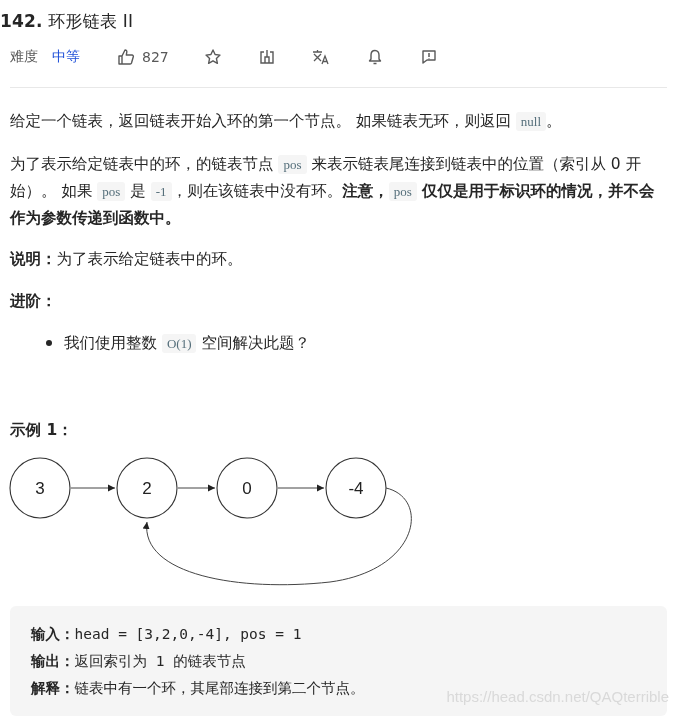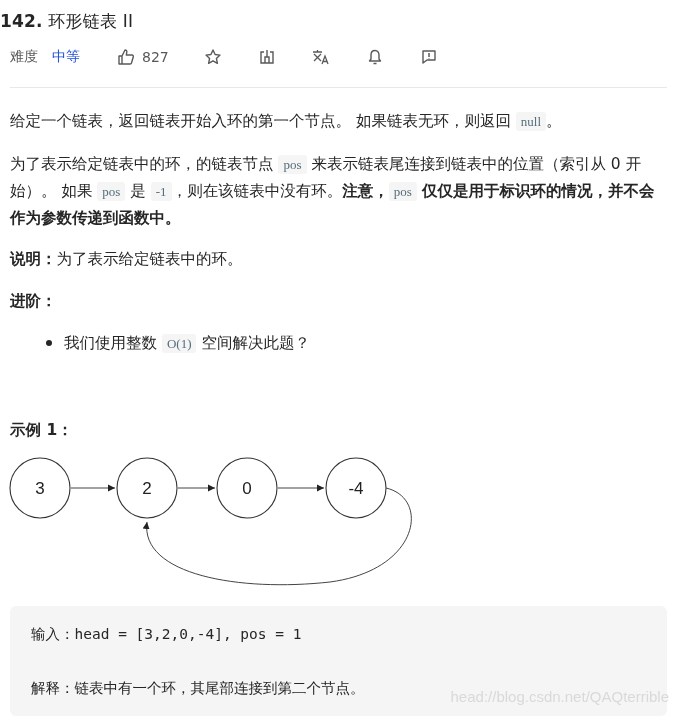--- a/index.html
+++ b/index.html
@@ -17,21 +17,21 @@
   code { font-family:Liberation Serif, serif; font-size:13px; color:#546e7a;
          background:#f5f5f5; padding:2px 5px; border-radius:3px; }
   b { font-weight:bold; }
   .bullet { position:absolute; left:46px; top:332px; width:8px; height:8px; }
   .bullet::before { content:""; position:absolute; left:0; top:8px; width:6px; height:6px; border-radius:50%; background:#262626; }
   .li { position:absolute; left:64px; top:330px; font-size:15.5px; line-height:26px; }
   svg.diagram { position:absolute; left:0; top:450px; }
   .pre { position:absolute; left:10px; top:606px; width:657px; height:110px; background:#f5f5f5; border-radius:6px;
          font-family:"DejaVu Sans Mono","Liberation Mono",monospace; font-size:14.5px; color:#262626; }
   .pre .line { position:absolute; left:21px; height:26px; line-height:26px; white-space:pre; }
-  .pre .k { font-weight:normal; font-family:"DejaVu Sans","Liberation Sans",sans-serif; }
+  .pre .k { font-weight:bold; font-family:"DejaVu Sans","Liberation Sans",sans-serif; }
   .watermark { position:absolute; right:12px; top:688px; font-size:15px; color:#d9d9d9; font-family:"Liberation Sans",sans-serif; }
 </style>
 </head>
 <body>
 
 <div class="title">
   <span class="num">142.</span>
   <span>环形链表 II</span>
 </div>
 
@@ -121,16 +121,17 @@
   <g font-family="Liberation Sans, sans-serif" font-size="17" fill="#222" text-anchor="middle">
     <text x="40" y="494">3</text>
     <text x="147" y="494">2</text>
     <text x="247" y="494">0</text>
     <text x="356" y="494">-4</text>
   </g>
 </svg>
 
 <div class="pre">
   <div class="line" style="top:15px"><span class="k">输入：</span><span>head = [3,2,0,-4], pos = 1</span></div>
+  <div class="line" style="top:42px"><span class="k">输出：</span><span>返回索引为 1 的链表节点</span></div>
   <div class="line" style="top:69px"><span class="k">解释：</span><span>链表中有一个环，其尾部连接到第二个节点。</span></div>
 </div>
 
-<div class="watermark">head://blog.csdn.net/QAQterrible</div>
+<div class="watermark">https://head.csdn.net/QAQterrible</div>
 
 </body></html>

